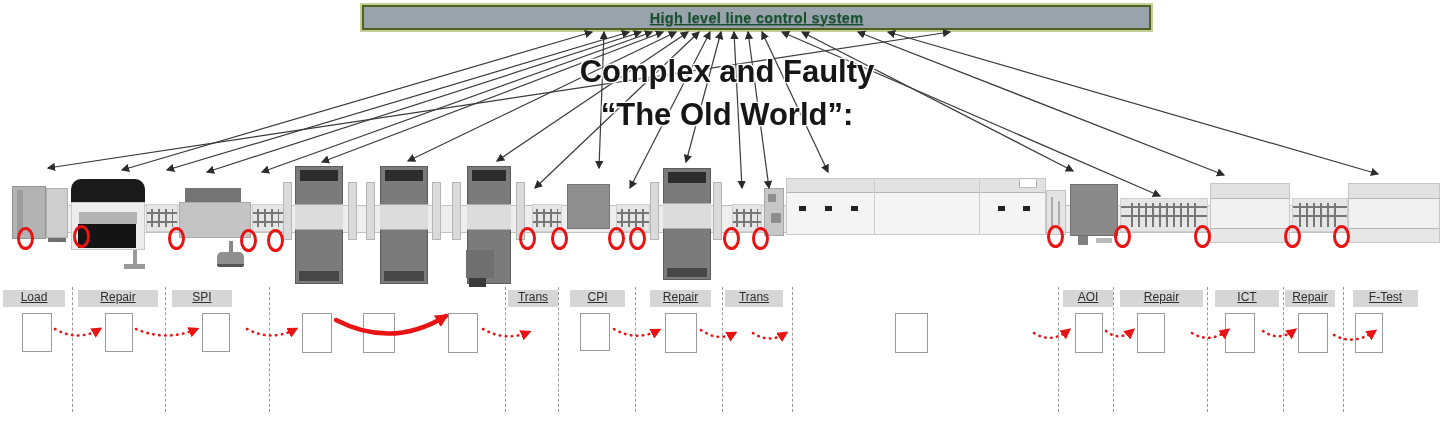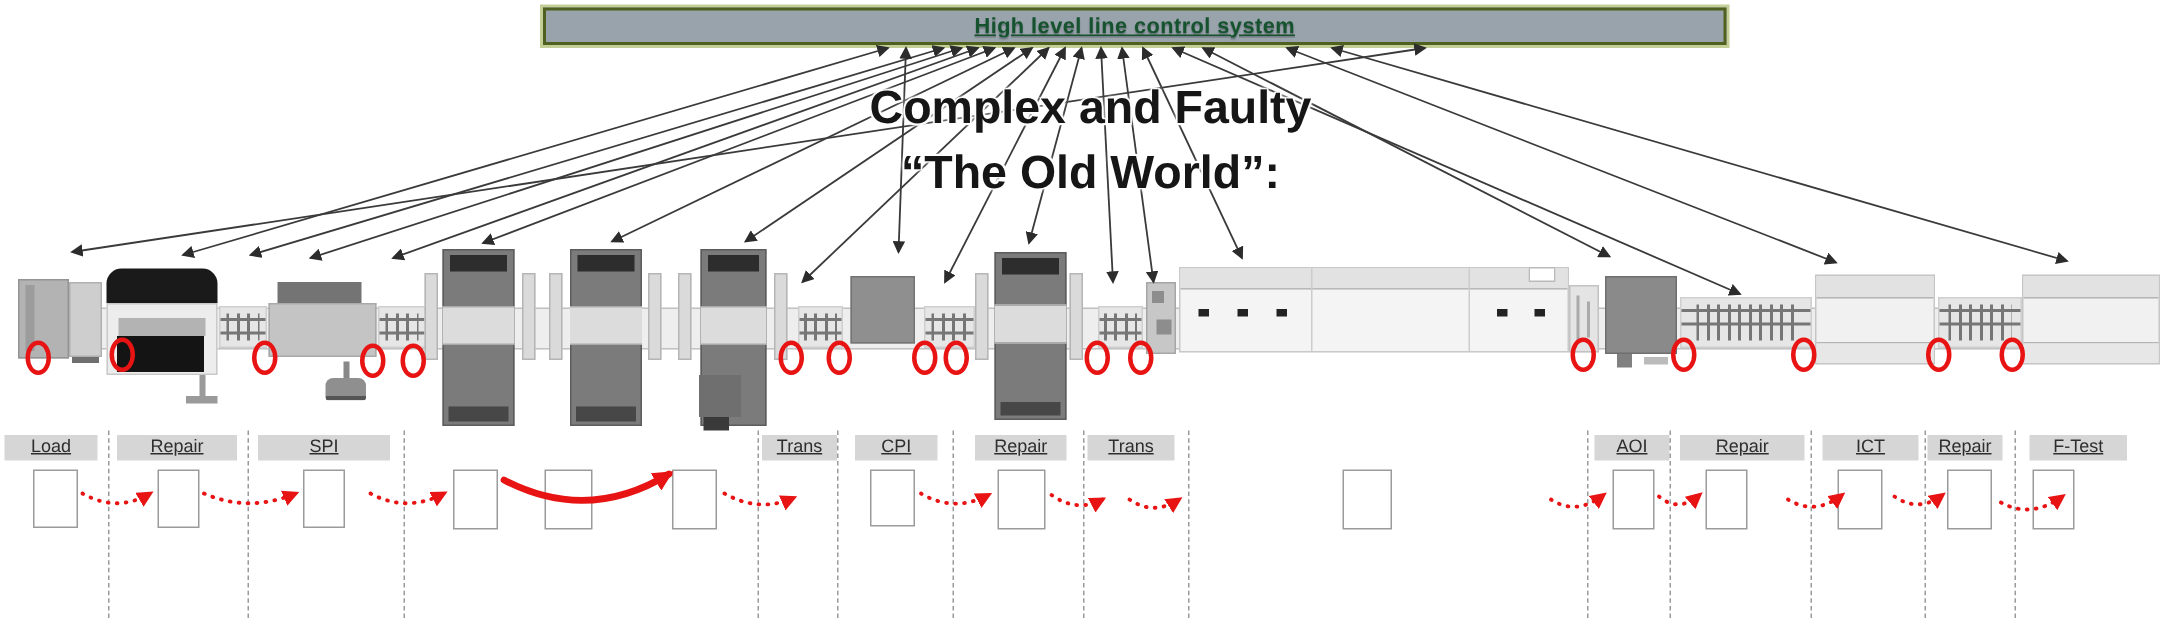--- a/index.html
+++ b/index.html
@@ -225,21 +225,21 @@
     <div>Complex and Faulty</div>
     <div>“The Old World”:</div>
   </div>
 
   <div class="abs bar" style="left:3px;width:62px">
       <span>Load</span>
     </div>
   <div class="abs bar" style="left:78px;width:80px">
       <span>Repair</span>
     </div>
-  <div class="abs bar" style="left:172px;width:88px">
+  <div class="abs bar" style="left:172px;width:60px">
       <span>SPI</span>
     </div>
   <div class="abs bar" style="left:508px;width:50px">
       <span>Trans</span>
     </div>
   <div class="abs bar" style="left:570px;width:55px">
       <span>CPI</span>
     </div>
   <div class="abs bar" style="left:650px;width:61px">
       <span>Repair</span>

